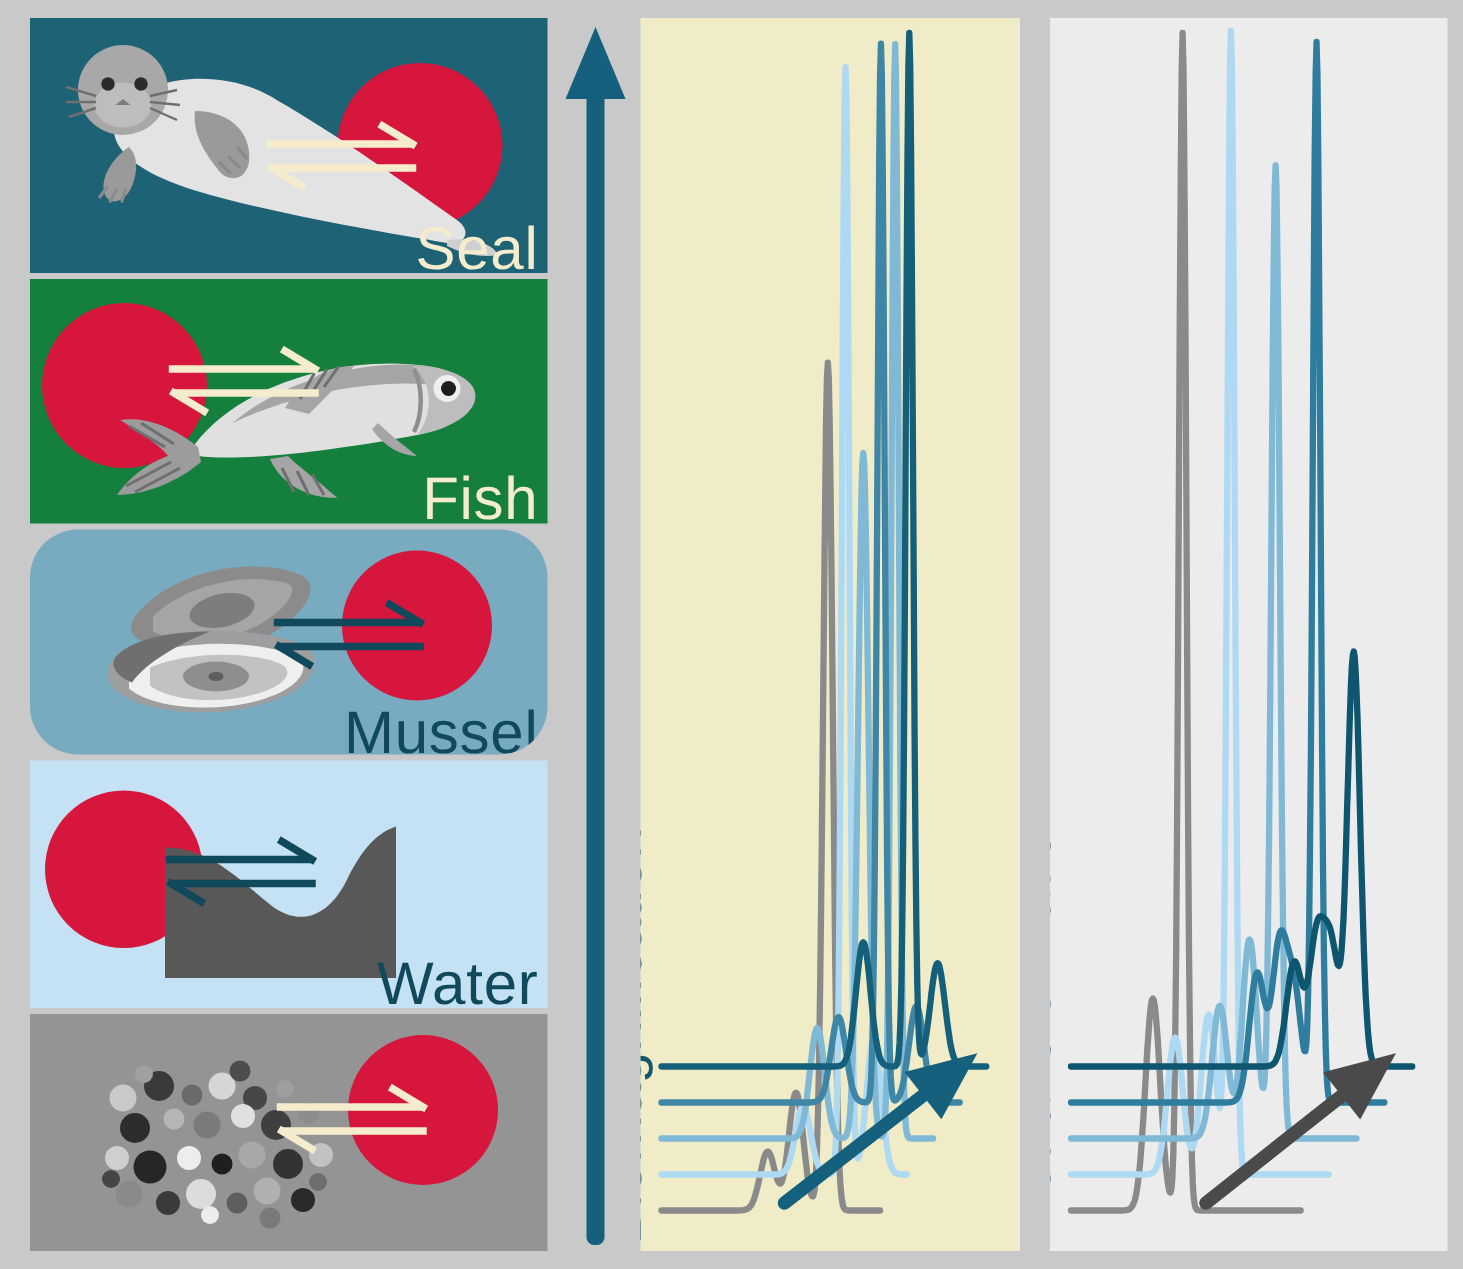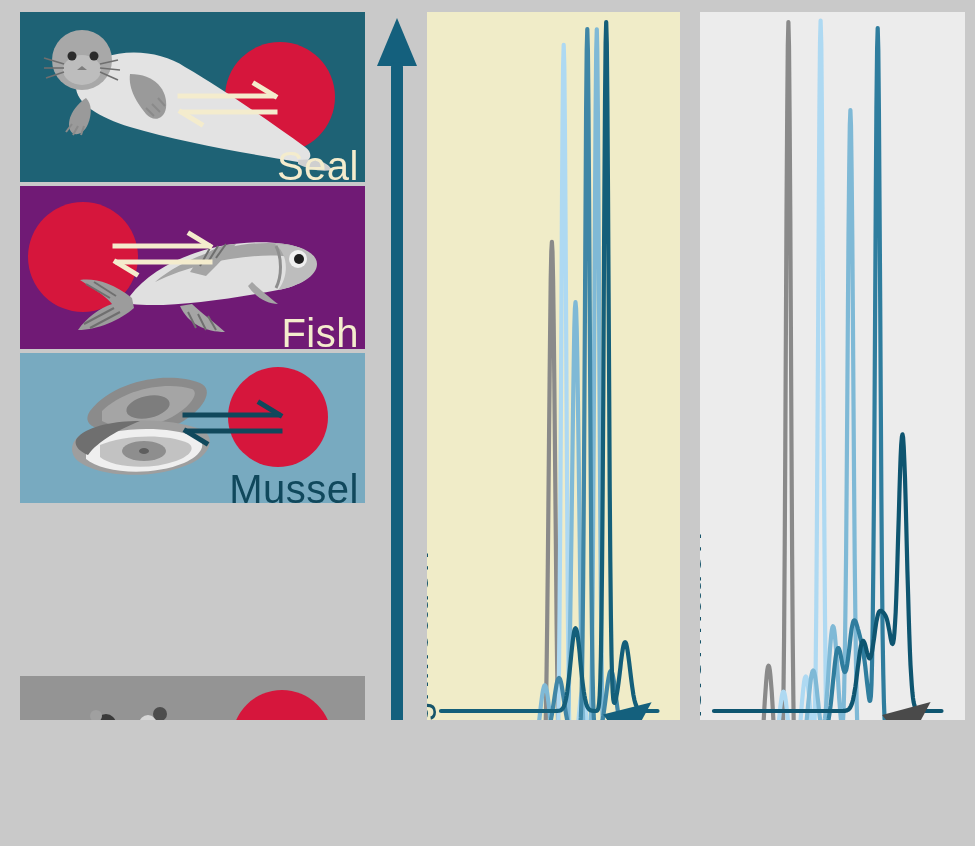--- a/index.html
+++ b/index.html
@@ -3,21 +3,21 @@
 <meta charset="utf-8">
 <style>
   html, body {
     margin: 0; padding: 0;
     background: #c9c9c9;
     font-family: "Liberation Sans", sans-serif;
   }
   #fig {
     position: relative;
     width: 975px;
-    height: 720px;
+    height: 846px;
     background: #c9c9c9;
     overflow: hidden;
   }
 
   
   #trophic-column {
     position: absolute;
     left: 20px; top: 12px;
     width: 345px; height: 822px;
   }
@@ -121,21 +121,21 @@
         <g stroke="#f4eccd" stroke-width="5" fill="none" stroke-linecap="square">
           <line x1="5" y1="16" x2="98" y2="16"></line>
           <polyline points="80,4 100,16"></polyline>
           <line x1="100" y1="32" x2="8" y2="32"></line>
           <polyline points="26,44 6,32"></polyline>
         </g>
       </svg>
       <div class="trophic-label" style="color:#f4eccd;bottom:-4px;right:6px;">Seal</div>
     </div>
 
-    <div class="trophic-panel" style="top:174px;height:163px;background:#701a75;">
+    <div class="trophic-panel" style="top:174px;height:163px;background:#15803d;">
       <div class="red-ball" style="width:110px;height:110px;left:8px;top:16px;"></div>
       <svg width="345" height="163" style="position:absolute;left:0;top:0;">
 
         <path d="M 110 110 C 140 70 210 50 265 58 C 285 61 295 70 295 78
                  C 295 90 280 100 258 104 C 205 114 145 122 112 118 Z" fill="#e0e0e0"></path>
 
         <path d="M 135 96 C 170 66 225 53 265 58 C 285 61 295 70 294 76
                  C 255 62 185 72 135 96 Z" fill="#a5a5a5"></path>
 
         <path d="M 255 58 C 280 58 297 67 297 78 C 297 90 280 100 258 104
@@ -175,21 +175,21 @@
         <g stroke="#f4eccd" stroke-width="5" fill="none" stroke-linecap="square">
           <line x1="5" y1="16" x2="98" y2="16"></line>
           <polyline points="80,4 100,16"></polyline>
           <line x1="100" y1="32" x2="8" y2="32"></line>
           <polyline points="26,44 6,32"></polyline>
         </g>
       </svg>
       <div class="trophic-label" style="color:#f4eccd;bottom:-4px;right:6px;">Fish</div>
     </div>
 
-    <div class="trophic-panel" style="top:341px;height:150px;background:#78aac0;">
+    <div class="trophic-panel" style="top:341px;height:150px;background:#78aac0;border-radius:32px;">
       <div class="red-ball" style="width:100px;height:100px;left:208px;top:14px;"></div>
       <svg width="345" height="150" style="position:absolute;left:0;top:0;">
 
         <path d="M 70 58 C 95 26 150 18 180 30 C 196 37 182 58 160 70
                  C 130 86 92 84 74 74 C 66 70 66 64 70 58 Z" fill="#8b8b8b"></path>
         <path d="M 82 58 C 104 36 146 28 172 36 C 180 40 170 54 152 64
                  C 126 78 96 76 82 68 Z" fill="#a5a5a5"></path>
         <ellipse cx="128" cy="54" rx="22" ry="11" transform="rotate(-12 128 54)" fill="#7d7d7d"></ellipse>
 
         <path d="M 58 84 C 80 66 140 62 180 76 C 196 82 192 100 172 110
@@ -208,20 +208,37 @@
         <g stroke="#10485c" stroke-width="5" fill="none" stroke-linecap="square">
           <line x1="5" y1="16" x2="98" y2="16"></line>
           <polyline points="80,4 100,16"></polyline>
           <line x1="100" y1="32" x2="8" y2="32"></line>
           <polyline points="26,44 6,32"></polyline>
         </g>
       </svg>
       <div class="trophic-label" style="color:#10485c;bottom:-6px;right:6px;">Mussel</div>
     </div>
 
+    <div class="trophic-panel" style="top:495px;height:165px;background:#c5e2f5;">
+      <div class="red-ball" style="width:105px;height:105px;left:10px;top:20px;"></div>
+      <svg width="345" height="165" style="position:absolute;left:0;top:0;">
+        <path d="M 90 58 C 120 58 140 80 160 96 C 180 112 200 104 212 78
+                 C 222 58 232 48 244 44 L 244 145 L 90 145 Z" fill="#585858"></path>
+      </svg>
+
+      <svg class="arrows" style="left:88px;top:50px;" width="110" height="48">
+        <g stroke="#10485c" stroke-width="5" fill="none" stroke-linecap="square">
+          <line x1="5" y1="16" x2="98" y2="16"></line>
+          <polyline points="80,4 100,16"></polyline>
+          <line x1="100" y1="32" x2="8" y2="32"></line>
+          <polyline points="26,44 6,32"></polyline>
+        </g>
+      </svg>
+      <div class="trophic-label" style="color:#10485c;bottom:-4px;right:6px;">Water</div>
+    </div>
 
     <div class="trophic-panel" style="top:664px;height:158px;background:#949494;">
       <div class="red-ball" style="width:100px;height:100px;left:212px;top:14px;"></div>
       <svg width="345" height="158" style="position:absolute;left:0;top:0;">
         <g>
           <circle cx="62" cy="56" r="9" fill="#c9c9c9"></circle>
             <circle cx="86" cy="48" r="10" fill="#3a3a3a"></circle>
           <circle cx="108" cy="54" r="7" fill="#6a6a6a"></circle>
             <circle cx="128" cy="48" r="9" fill="#d6d6d6"></circle>
           <circle cx="150" cy="56" r="8" fill="#474747"></circle>

